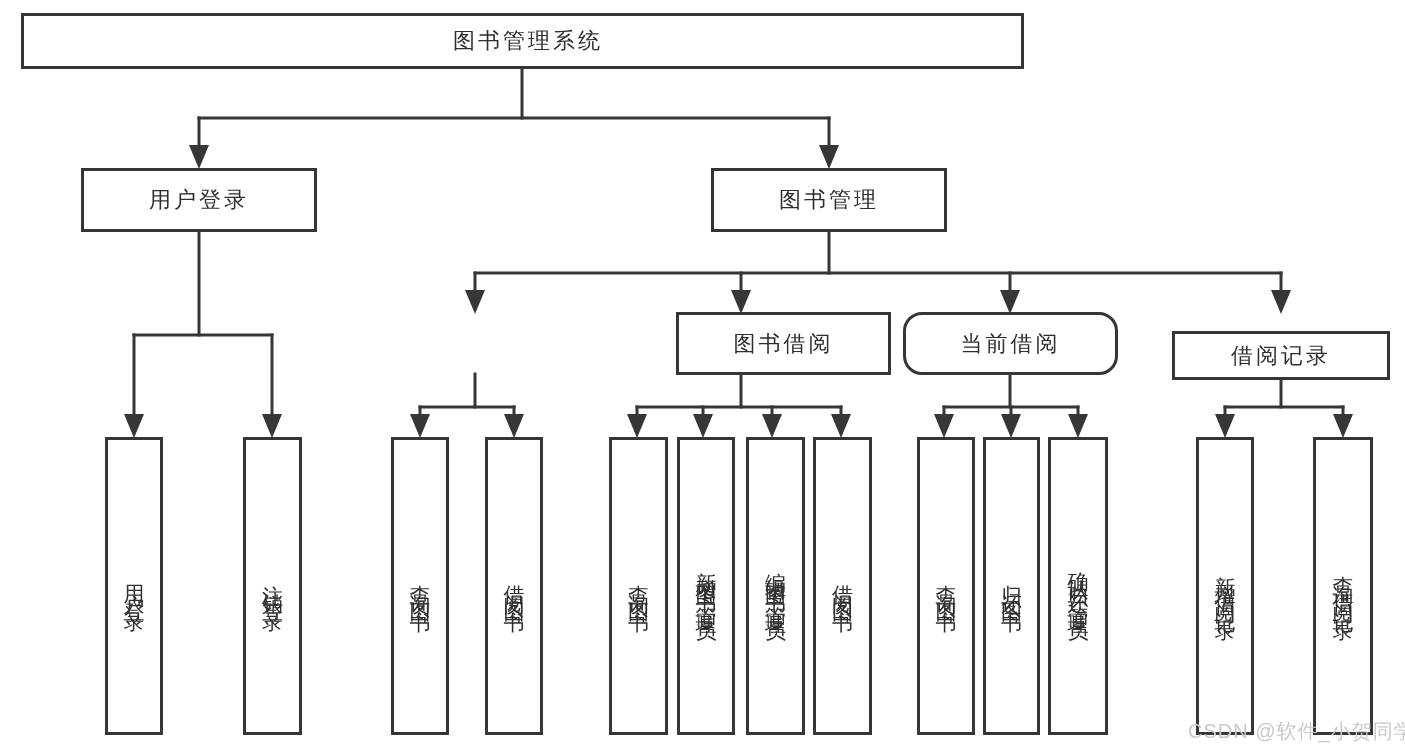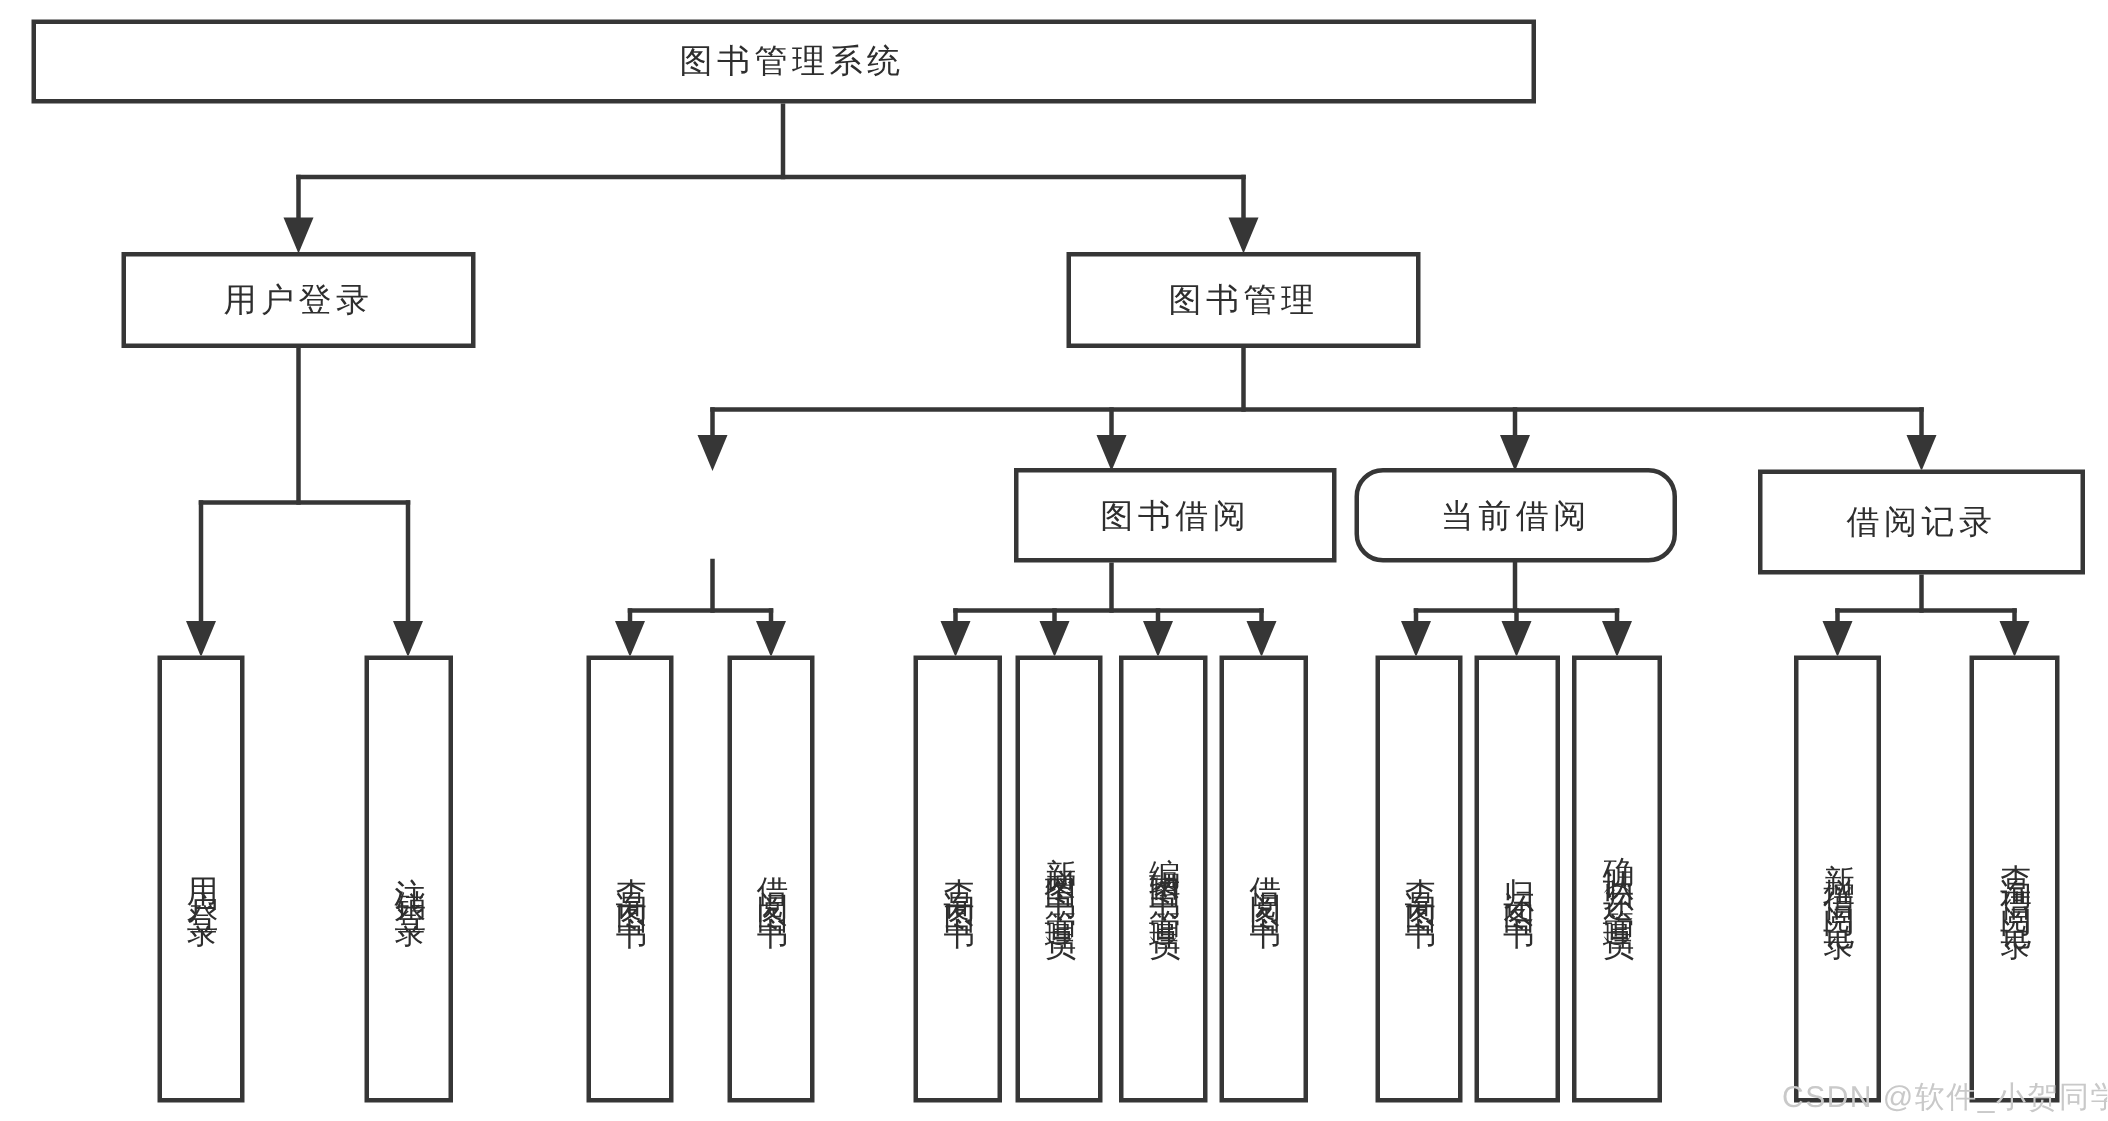--- a/index.html
+++ b/index.html
@@ -121,21 +121,21 @@
   <div class="node" style="left:711px;top:168px;width:236px;height:64px;font-family:Liberation Serif, serif;">
     <span class="hlabel">图书管理</span>
   </div>
 
   <div class="node" style="left:633px;top:312px;width:215px;height:63px;margin-left:43px;">
     <span class="hlabel">图书借阅</span>
   </div>
   <div class="node" style="left:903px;top:312px;width:215px;height:63px;border-radius:19px;">
     <span class="hlabel">当前借阅</span>
   </div>
-  <div class="node" style="left:1172px;top:313px;width:218px;height:70px;">
+  <div class="node" style="left:1172px;top:331px;width:218px;height:49px;">
     <span class="hlabel">借阅记录</span>
   </div>
 
   <div class="node vbox" style="left:105px;width:58px;">
     <span class="vlabel">用户登录</span>
   </div>
   <div class="node vbox" style="left:243px;width:59px;">
     <span class="vlabel">注销登录</span>
   </div>
 

